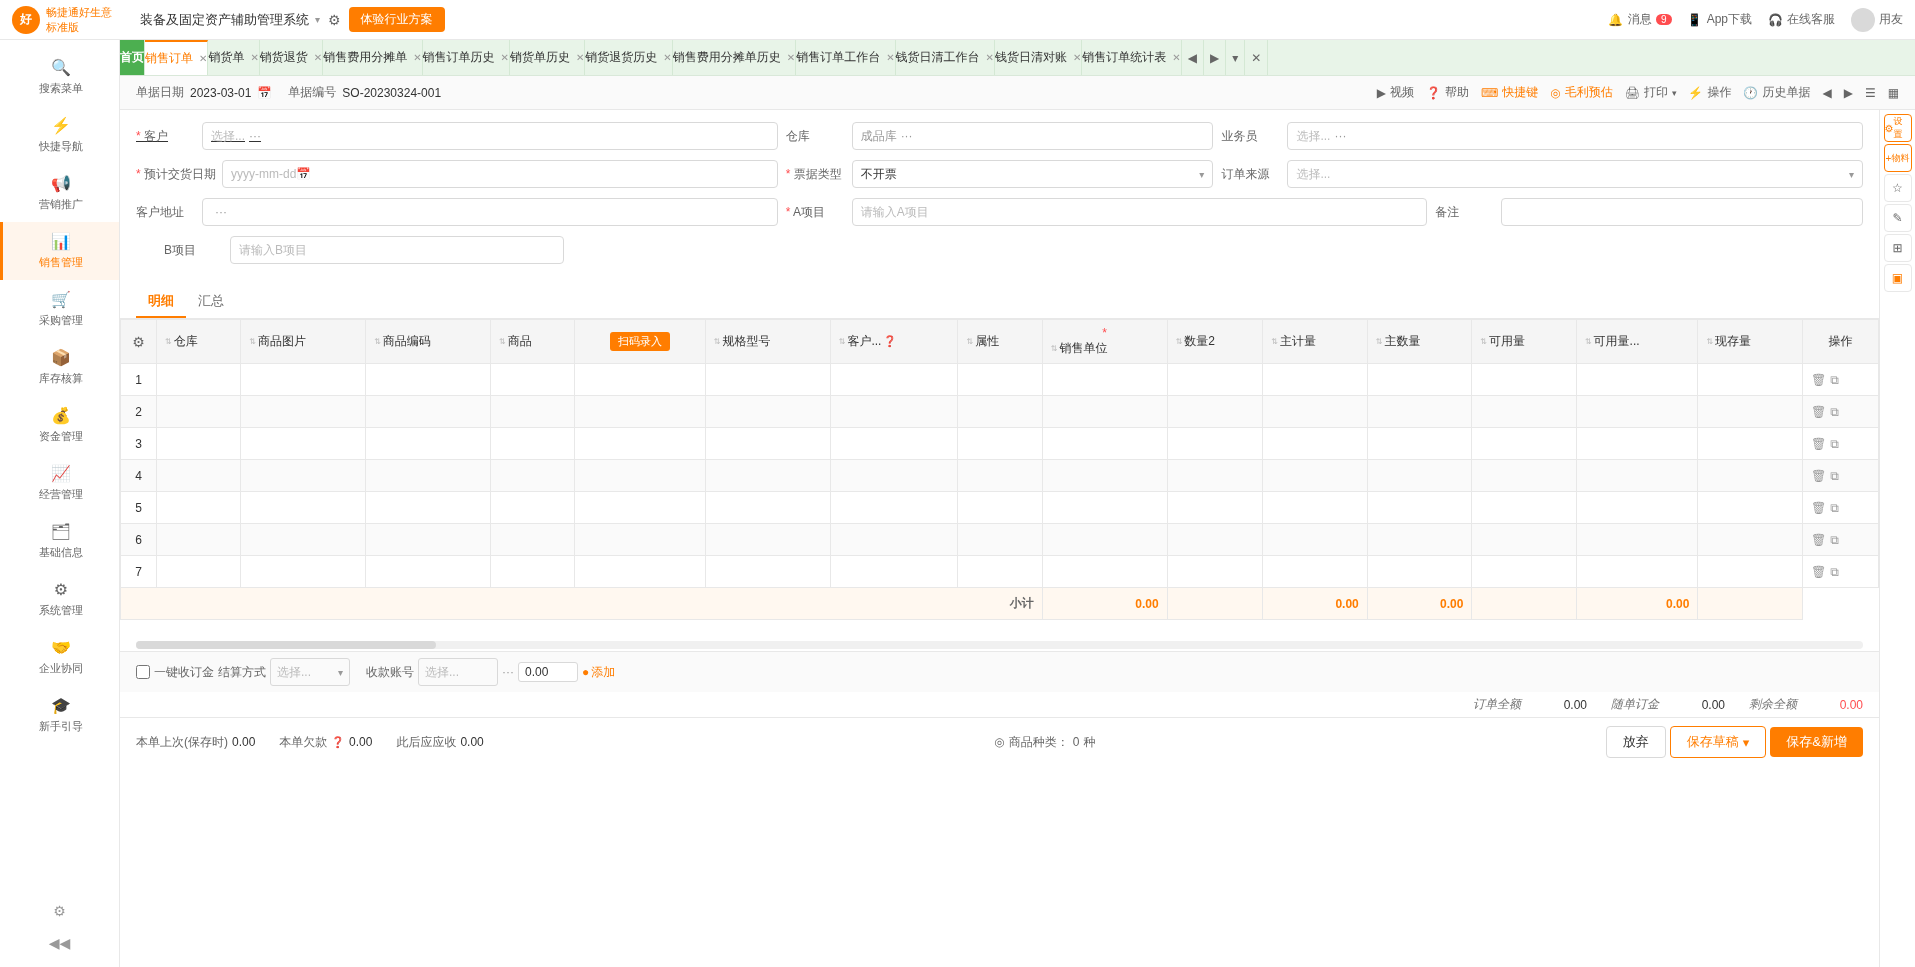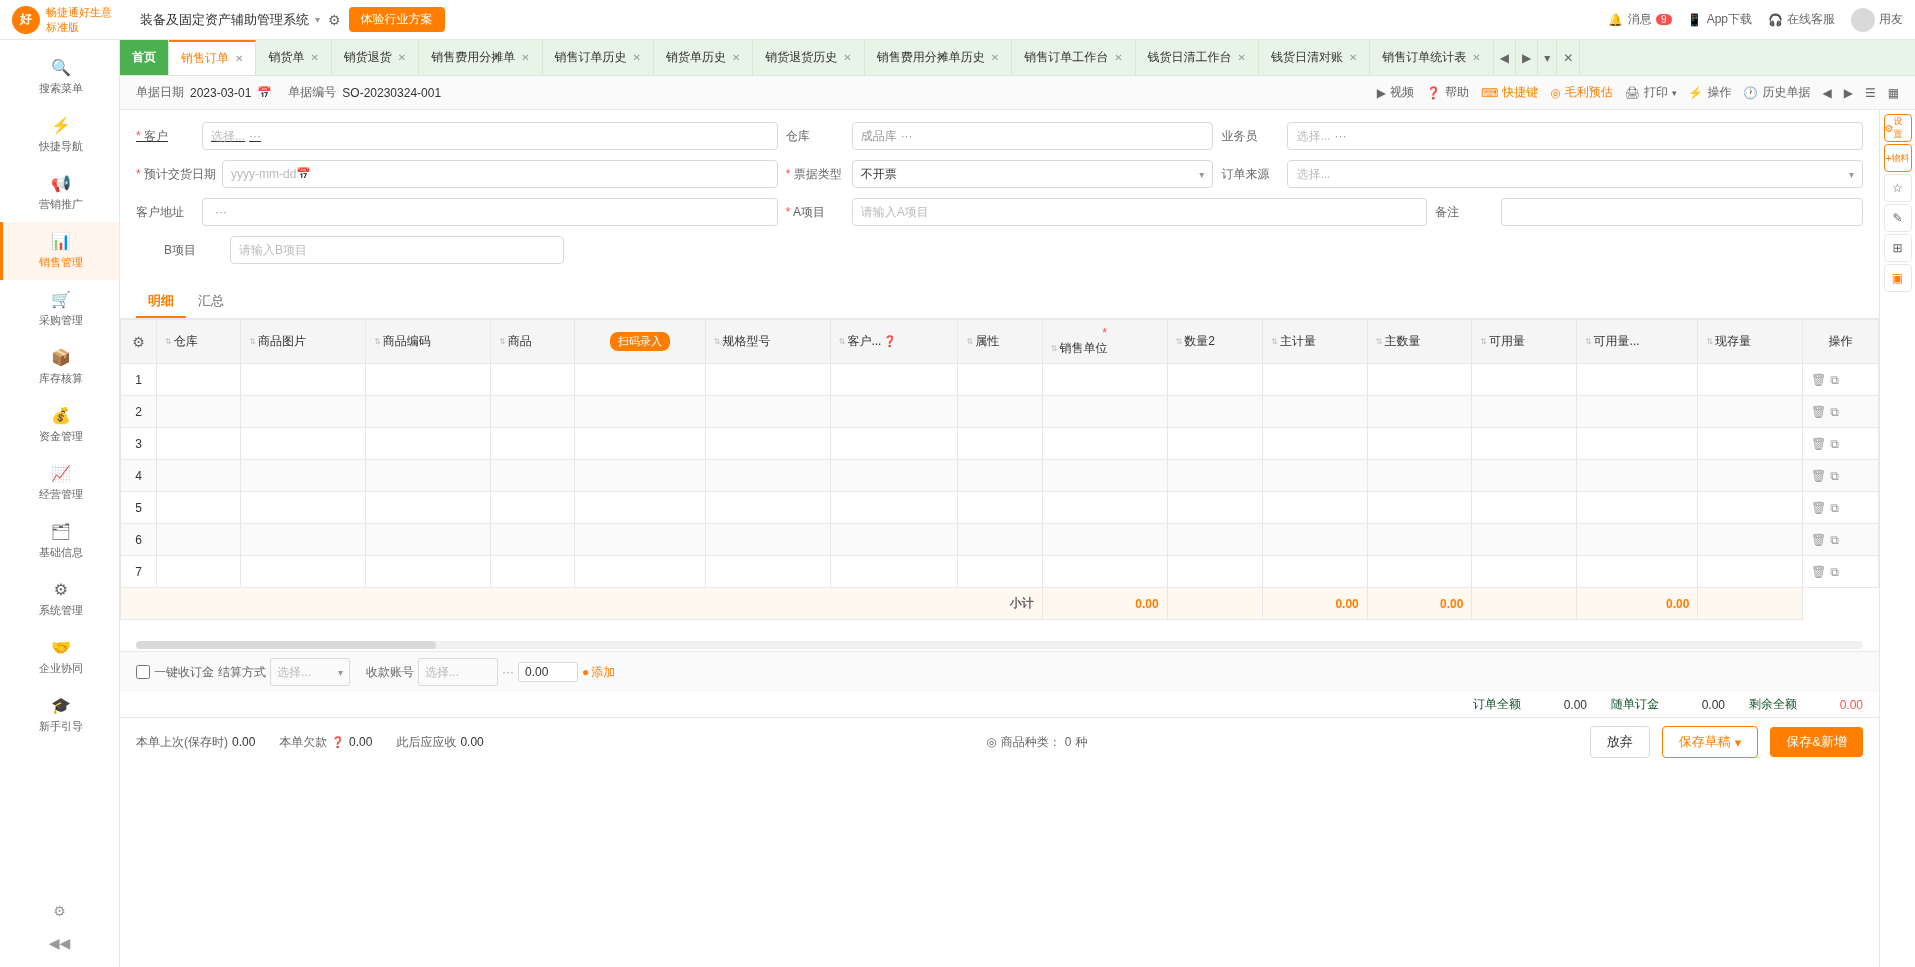--- a/index.html
+++ b/index.html
@@ -29,21 +29,21 @@
     .sidebar-item.active { background: #fff5ec; color: #ff7d00; border-left: 3px solid #ff7d00; }
     .sidebar-icon { font-size: 16px; }
     .sidebar-bottom { margin-top: auto; width: 100%; display: flex; flex-direction: column; align-items: center; padding-bottom: 8px; }
     .sidebar-bottom-item { display: flex; align-items: center; justify-content: center; padding: 8px; cursor: pointer; color: #999; font-size: 14px; }
 
     
     .content-area { flex: 1; display: flex; flex-direction: column; overflow: hidden; }
 
     
     .tab-bar { height: 36px; background: #e8f4e8; display: flex; align-items: center; padding: 0 0; overflow: hidden; border-bottom: 1px solid #d9e8d9; }
-    .tab-item { height: 36px; display: flex; align-items: center; padding: 0 12px; border-right: 1px solid #d4e8d4; cursor: pointer; white-space: nowrap; font-size: 12px; color: #333; gap: 4px; background: #e8f4e8; }
+    .tab-item { height: 36px; display: flex; align-items: center; padding: 0 0; border-right: 1px solid #d4e8d4; cursor: pointer; white-space: nowrap; font-size: 12px; color: #333; gap: 4px; background: #e8f4e8; }
     .tab-item.active { background: #fff; color: #ff7d00; border-top: 2px solid #ff7d00; }
     .tab-item.home { background: #4caf50; color: #fff; font-weight: bold; }
     .tab-close { color: #999; font-size: 10px; cursor: pointer; margin-left: 2px; }
     .tab-nav-btn { padding: 0 6px; cursor: pointer; color: #666; font-size: 12px; height: 36px; display: flex; align-items: center; background: #e8f4e8; border-right: 1px solid #d4e8d4; }
 
     
     .page-content { flex: 1; background: #fff; overflow: hidden; display: flex; flex-direction: column; }
 
     
     .form-header { padding: 8px 16px; border-bottom: 1px solid #e8e8e8; display: flex; align-items: center; justify-content: space-between; background: #fafafa; }
@@ -74,21 +74,21 @@
     
     .detail-tabs { display: flex; gap: 0; padding: 0 16px; border-bottom: 1px solid #e8e8e8; }
     .detail-tab { padding: 6px 12px; cursor: pointer; font-size: 13px; color: #666; border-bottom: 2px solid transparent; }
     .detail-tab.active { color: #ff7d00; border-bottom: 2px solid #ff7d00; font-weight: bold; }
     .detail-table { width: 100%; border-collapse: collapse; font-size: 12px; }
     .detail-table th { background: #f5f5f5; border: 1px solid #e8e8e8; padding: 6px 8px; white-space: nowrap; color: #333; font-weight: normal; position: sticky; top: 0; z-index: 1; }
     .detail-table th.required-col::before { content: "* "; color: #ff4d4f; }
     .detail-table td { border: 1px solid #e8e8e8; padding: 4px 8px; height: 32px; color: #333; }
     .detail-table tr:nth-child(even) td { background: #fafafa; }
     .row-num { color: #999; text-align: center; width: 30px; }
-    .scan-btn { background: #ff7d00; color: #fff; border: none; padding: 2px 8px; border-radius: 8px; cursor: pointer; font-size: 11px; white-space: nowrap; }
+    .scan-btn { background: #ff7d00; color: #fff; border: none; padding: 2px 8px; border-radius: 3px; cursor: pointer; font-size: 11px; white-space: nowrap; }
     .total-row td { background: #fff8f0 !important; font-weight: bold; color: #ff7d00; }
     .total-label { color: #666; }
     .col-actions { display: flex; gap: 4px; }
     .action-icon { cursor: pointer; color: #999; font-size: 12px; }
     .th-sort { display: flex; align-items: center; gap: 2px; }
     .sort-icon { color: #bbb; font-size: 8px; }
     .col-gear { color: #666; font-size: 14px; cursor: pointer; }
 
     
     .form-footer { padding: 6px 16px; border-top: 1px solid #e8e8e8; background: #fafafa; display: flex; align-items: center; gap: 16px; }
@@ -97,27 +97,27 @@
     .footer-value { color: #333; }
     .footer-checkbox { width: 14px; height: 14px; cursor: pointer; }
     .footer-select { border: 1px solid #d9d9d9; border-radius: 3px; padding: 2px 6px; color: #999; font-size: 12px; min-width: 60px; }
     .footer-input { border: 1px solid #d9d9d9; border-radius: 3px; padding: 2px 6px; color: #333; font-size: 12px; width: 60px; }
     .footer-add { color: #ff7d00; cursor: pointer; display: flex; align-items: center; gap: 2px; }
     .footer-ellipsis { color: #999; cursor: pointer; }
 
     
     .summary-area { display: flex; justify-content: flex-end; padding: 4px 16px; gap: 24px; font-size: 12px; }
     .summary-item { display: flex; align-items: center; gap: 6px; }
-    .summary-label { color: #14532d; }
+    .summary-label { color: #737373; font-style: italic; }
     .summary-value { color: #333; font-weight: 500; min-width: 60px; text-align: right; }
 
     
     .bottom-bar { padding: 8px 16px; border-top: 1px solid #e8e8e8; background: #fff; display: flex; align-items: center; justify-content: space-between; }
     .bottom-bar-left { display: flex; align-items: center; gap: 24px; font-size: 12px; color: #666; }
-    .bottom-bar-right { display: flex; align-items: center; gap: 12px; }
+    .bottom-bar-right { display: flex; align-items: center; gap: 4px; }
     .btn-discard { border: 1px solid #d9d9d9; background: #fff; color: #333; padding: 6px 16px; border-radius: 4px; cursor: pointer; font-size: 13px; }
     .btn-save-draft { border: 1px solid #ff7d00; background: #fff; color: #ff7d00; padding: 6px 16px; border-radius: 4px; cursor: pointer; font-size: 13px; display: flex; align-items: center; gap: 4px; }
     .btn-save-new { background: #ff7d00; color: #fff; border: none; padding: 6px 16px; border-radius: 4px; cursor: pointer; font-size: 13px; }
     .product-count-info { display: flex; align-items: center; gap: 4px; color: #666; }
 
     .scrollbar-track { height: 8px; background: #f0f0f0; border-radius: 4px; margin: 2px 16px; }
     .scrollbar-thumb { height: 8px; width: 300px; background: #d9d9d9; border-radius: 4px; }
     .table-container { flex: 1; overflow: auto; max-height: 320px; }
     .help-icon { color: #999; font-size: 11px; }
     .print-arrow { font-size: 9px; }

